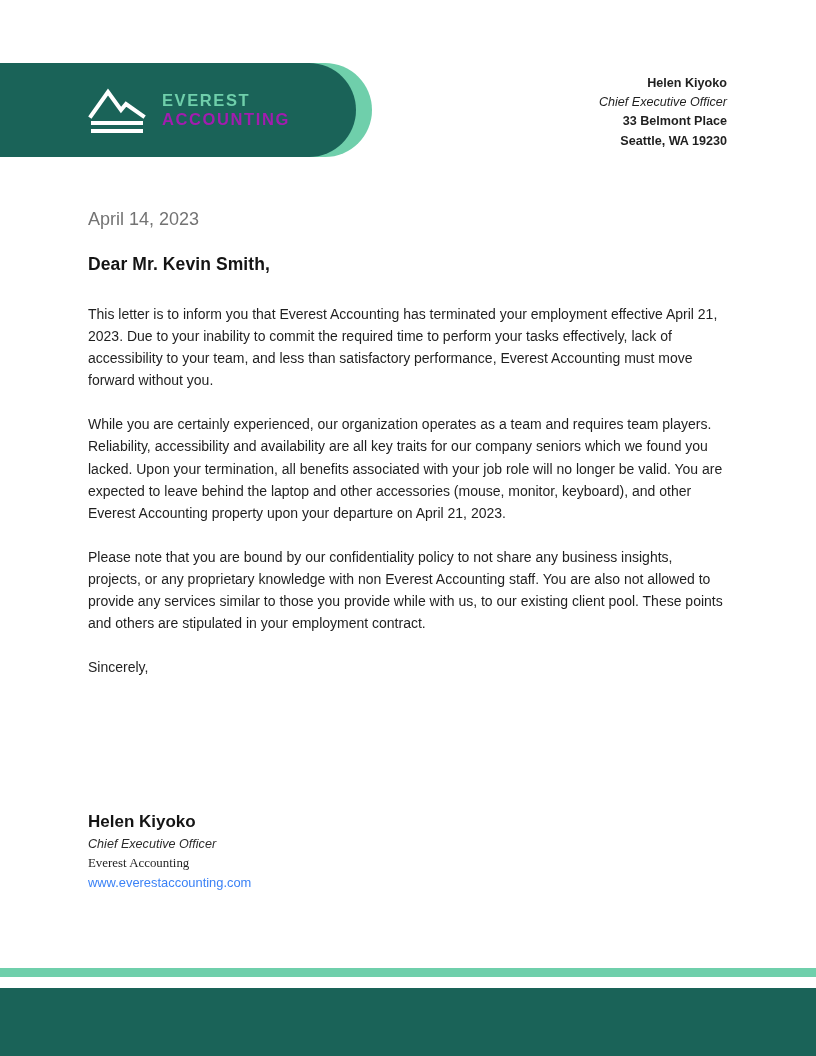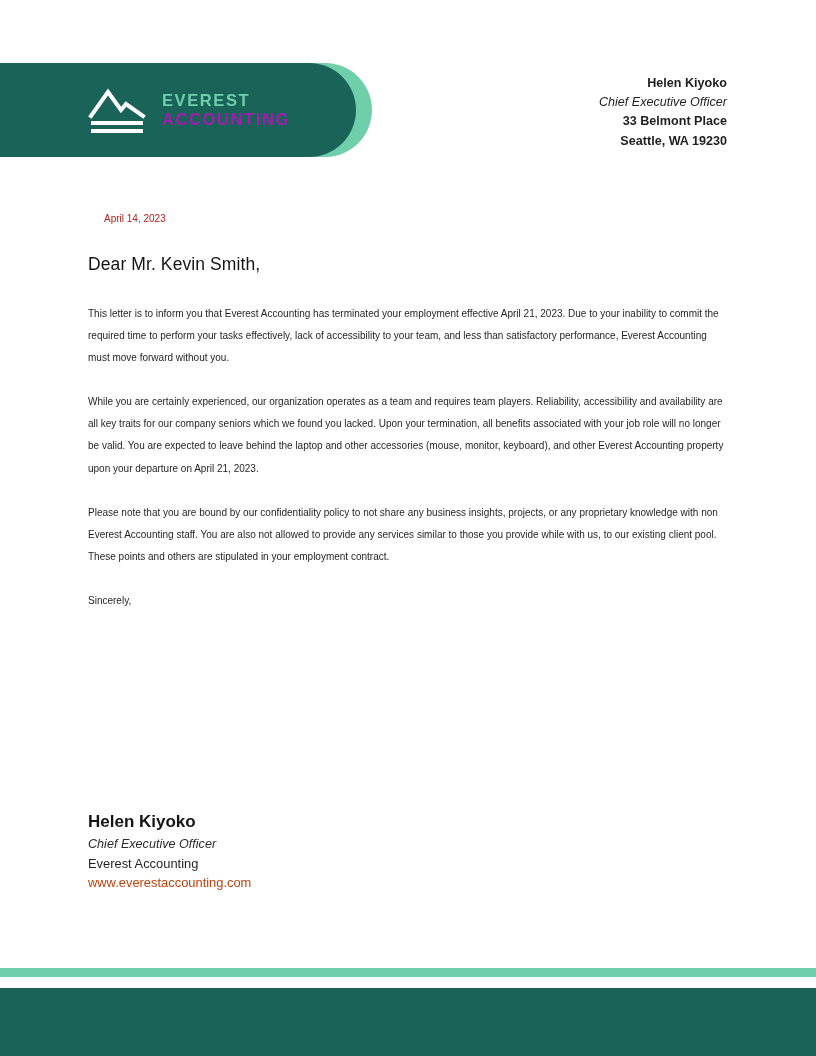--- a/index.html
+++ b/index.html
@@ -105,45 +105,44 @@
   .content {
     position: absolute;
     left: 88px;
     top: 0;
     width: 638px;
   }
   .date {
     position: absolute;
     left: 0;
     top: 210px;
-    font-size: 10px;
+    font-size: 18px;
     line-height: 18px;
-    color: #b91c1c;
-    margin-left: 16px;
+    color: #737373;
   }
   .salutation {
     position: absolute;
     left: 0;
     top: 254px;
     font-size: 17.5px;
-    font-weight: normal;
+    font-weight: bold;
     color: #141414;
     letter-spacing: 0.1px;
     text-align: center;
   }
 
   .letter-body {
     position: absolute;
     left: 0;
     top: 303px;
     width: 638px;
   }
   .letter-body p {
     margin: 0 0 22px 0;
-    font-size: 10px;
+    font-size: 14px;
     line-height: 22.1px;
     color: #1f1f1f;
     text-align: left;
   }
   .letter-body p:last-child { margin-bottom: 0; }
 
   
   .signature {
     position: absolute;
     left: 88px;
@@ -159,24 +158,25 @@
   .sig-title {
     font-size: 12.6px;
     font-style: italic;
     color: #2b2b2b;
     line-height: 20px;
   }
   .sig-company {
     font-size: 12.9px;
     color: #1f1f1f;
     line-height: 19px;
+    font-family: Liberation Serif, serif;
   }
   .sig-site {
     font-size: 12.9px;
-    color: #c2410c;
+    color: #3b82f6;
     line-height: 19px;
   }
 
   
   .footer-accent {
     position: absolute;
     left: 0;
     top: 968px;
     width: 816px;
     height: 9px;

